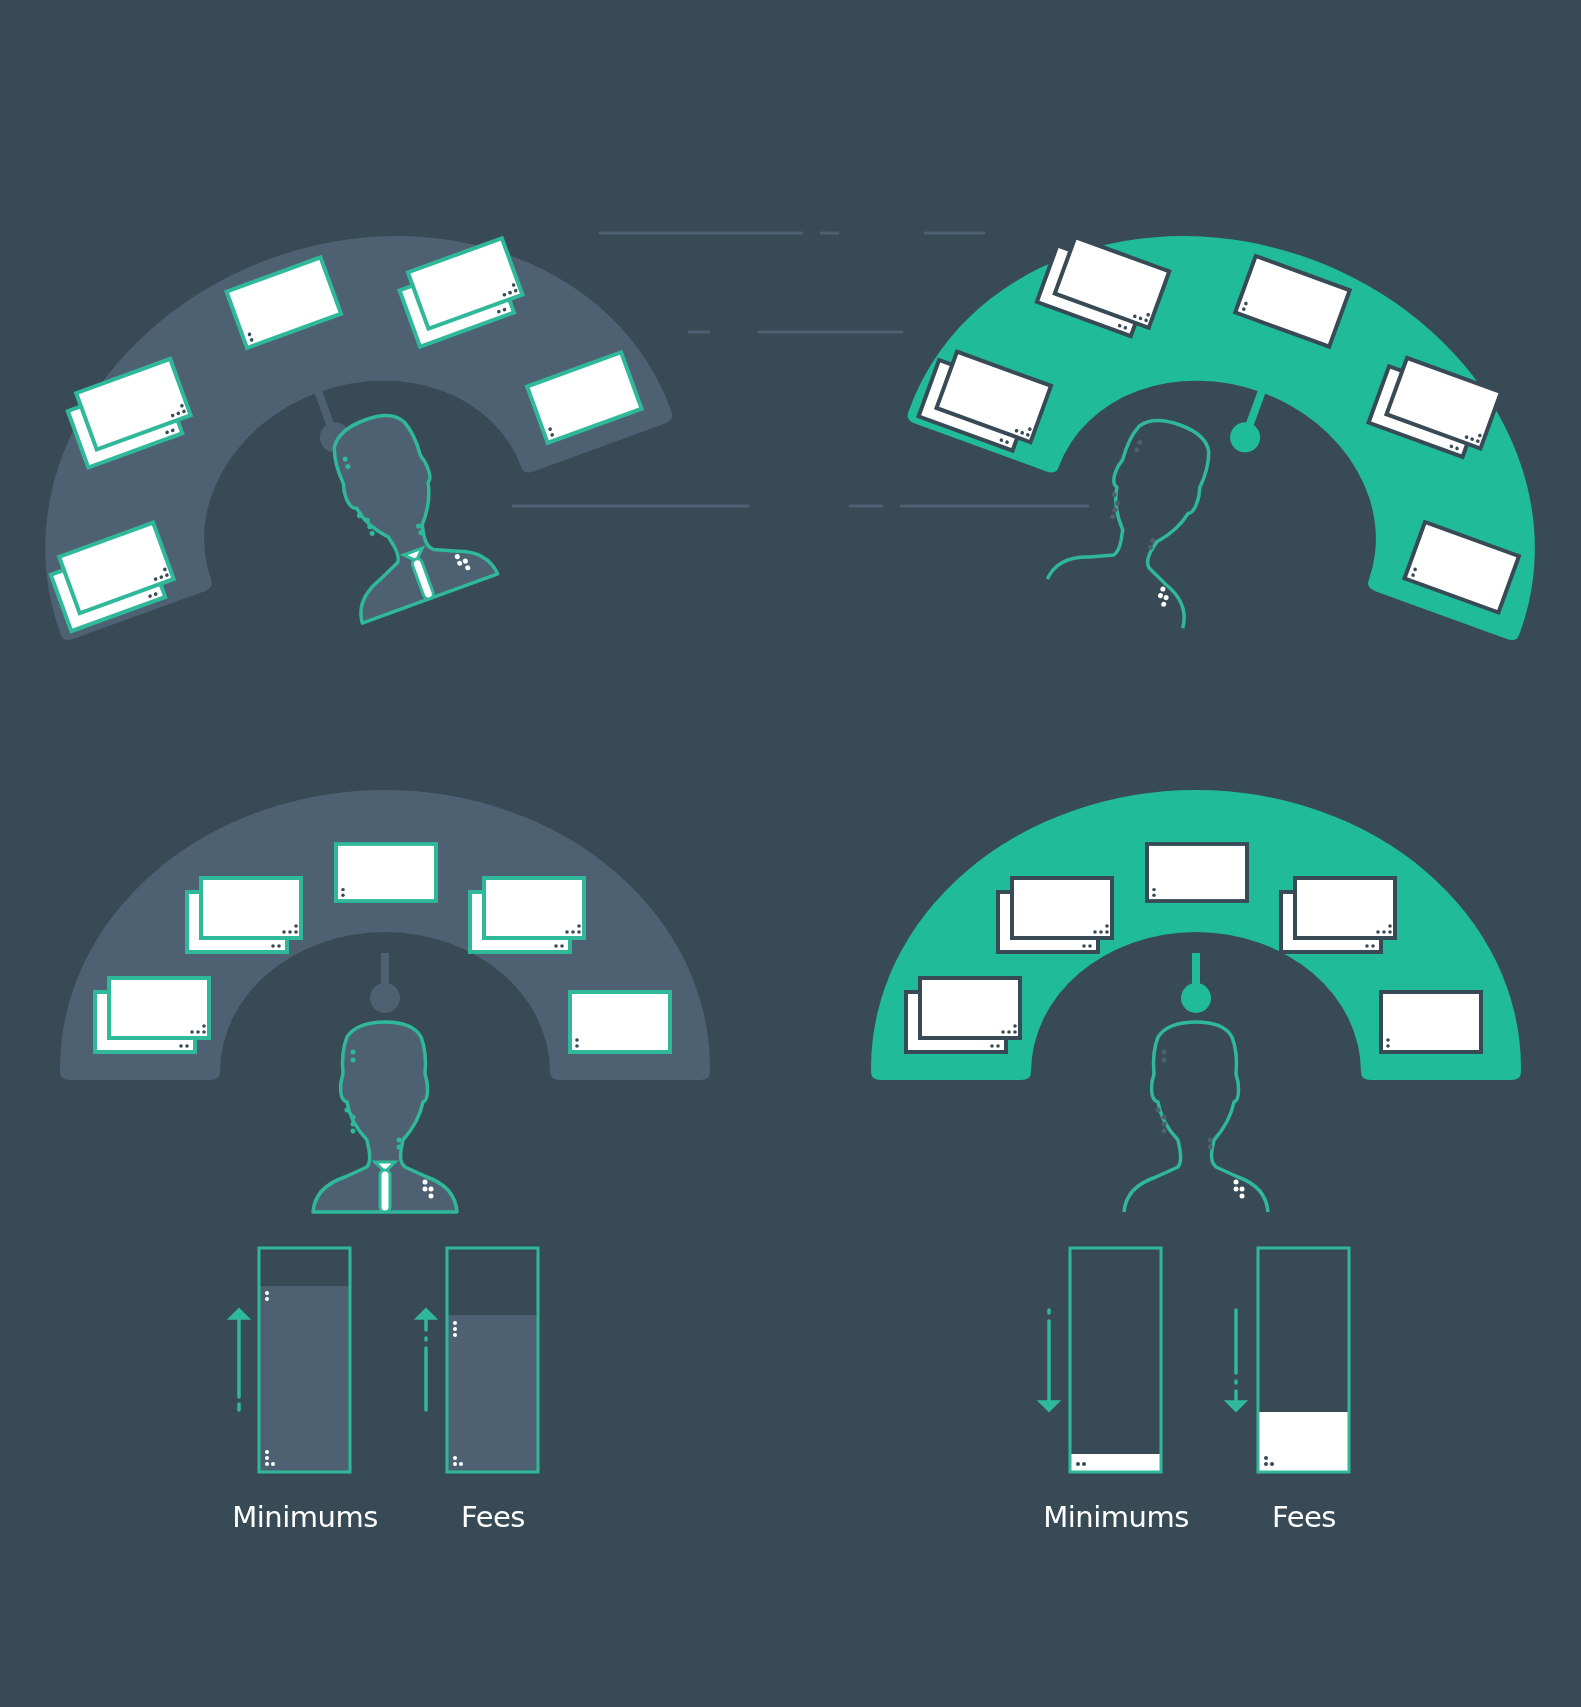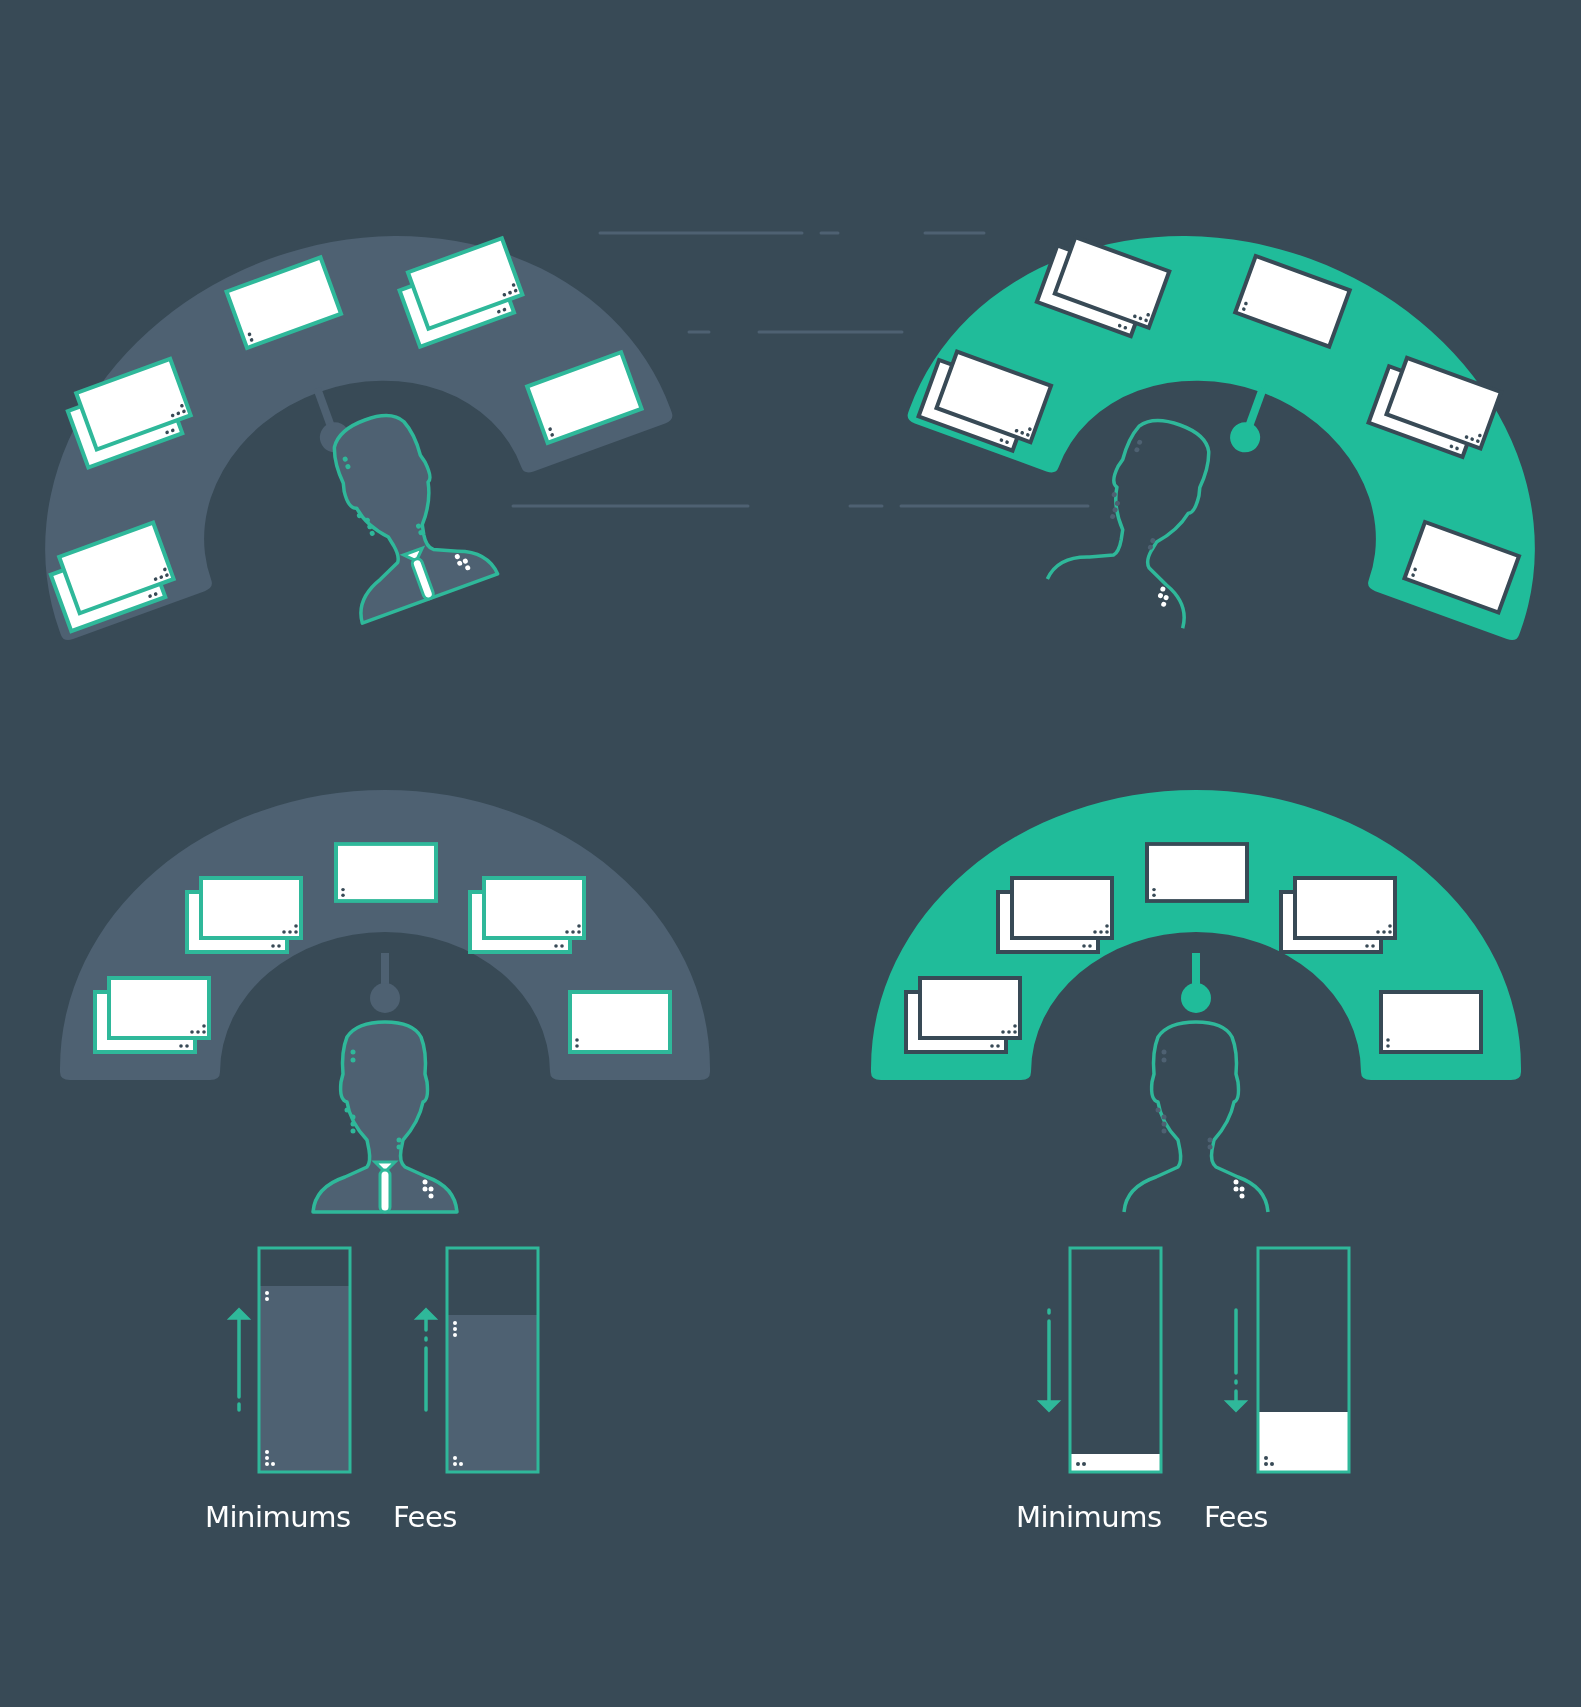--- a/index.html
+++ b/index.html
@@ -1,18 +1,18 @@
 <!DOCTYPE html>
 <html><head>
 <meta charset="utf-8">
 <style>
   html, body { margin: 0; padding: 0; }
   body { width: 1581px; height: 1707px; background: #384a56; overflow: hidden; font-family: "DejaVu Sans", sans-serif; }
   #stage { position: absolute; left: 0; top: 0; width: 1581px; height: 1707px; }
-  .label { position: absolute; color: #ffffff; font-size: 29px; font-family: "DejaVu Sans", sans-serif; width: 200px; letter-spacing: -0.5px; }
+  .label { position: absolute; color: #ffffff; font-size: 29px; font-family: "DejaVu Sans", sans-serif; text-align: center; width: 200px; letter-spacing: -0.5px; }
 </style>
 </head>
 <body>
 
 <div id="stage">
 <svg width="1581" height="1707" viewBox="0 0 1581 1707" xmlns="http://www.w3.org/2000/svg">
   <defs>
 
     <g id="card-single-slate">
       <rect x="0" y="0" width="100" height="60" fill="#fff" stroke="#2fb89a" stroke-width="4"></rect>

